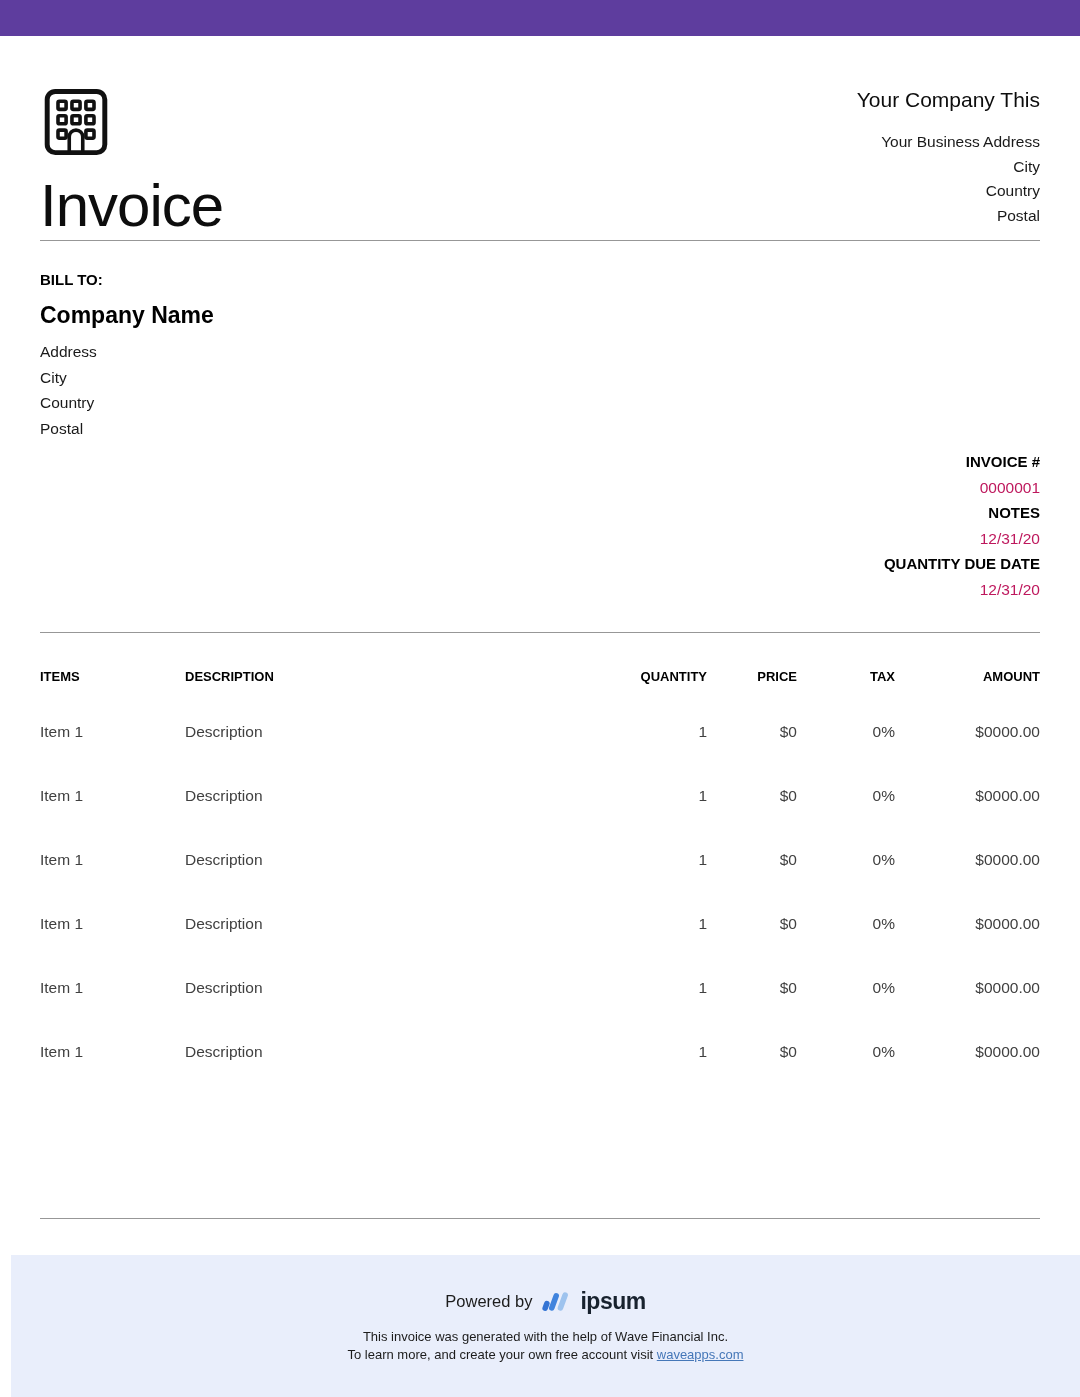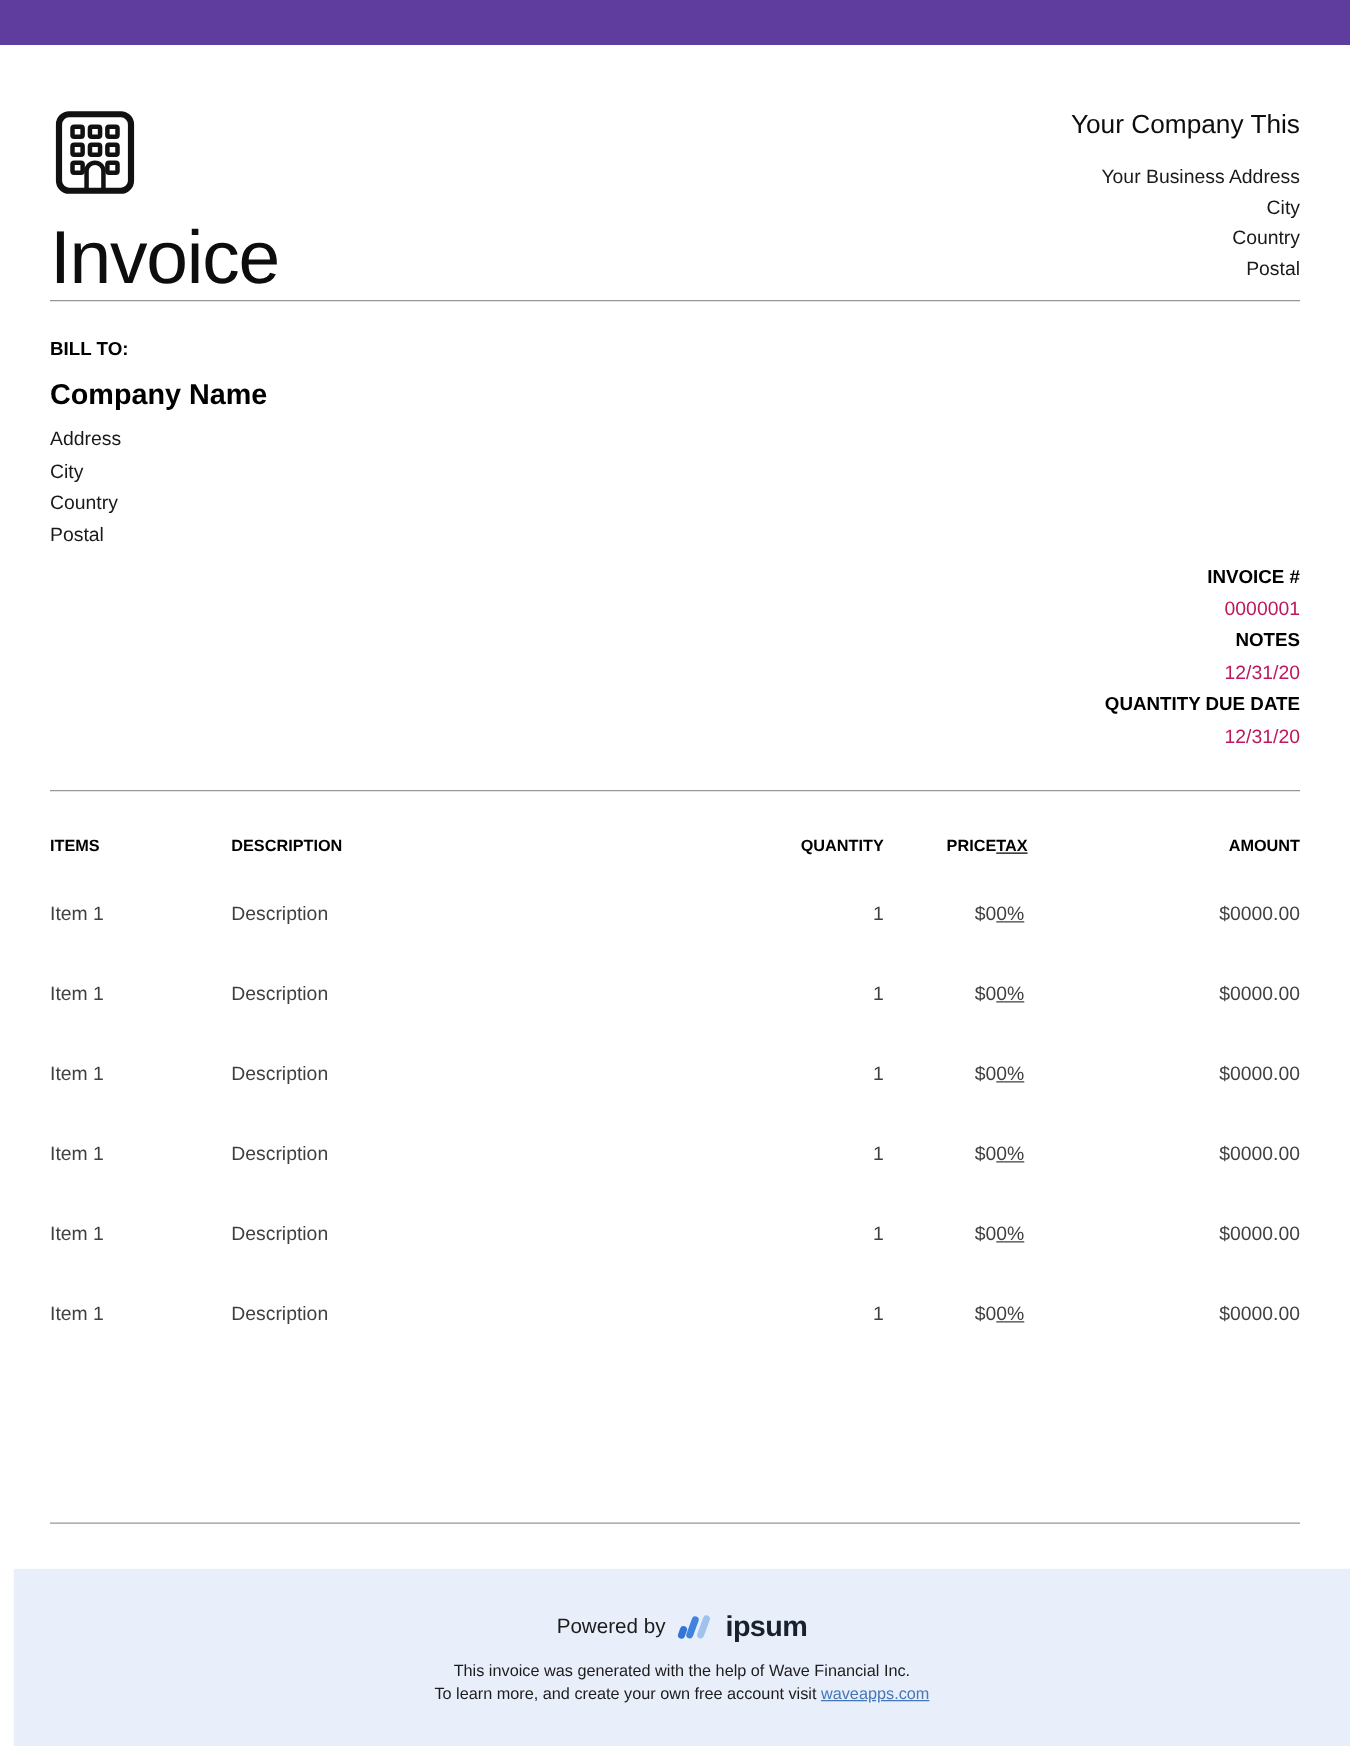--- a/index.html
+++ b/index.html
@@ -32,21 +32,21 @@
   .meta-value { font-size:15.5px; line-height:25.5px; color:#be185d; }
 
   
   table.items { width:100%; border-collapse:collapse; table-layout:fixed; margin-bottom:134px; }
   table.items th { font-size:13px; font-weight:700; color:#000; padding:36px 0 16px; }
   table.items td { font-size:15.5px; color:#404040; padding:23px 0; }
   .c0 { width:145px; text-align:left; }
   .c1 { width:330px; text-align:left; }
   .c2 { width:192px; text-align:right; }
   .c3 { width:90px;  text-align:right; }
-  .c4 { width:98px;  text-align:left;text-decoration:underline; }
+  .c4 { width:98px;  text-align:right; }
   .c5 { width:145px; text-align:right; }
 
   
   .notes-total { display:flex; justify-content:space-between; padding-top:21px; }
   .notes-label, .total-label { font-size:15px; font-weight:700; color:#000; }
   .notes-text { font-size:15.5px; line-height:25.5px; color:#1a1a1a; margin-top:22px; }
   .total-col { text-align:right; }
   .total-amount { font-size:47px; font-weight:700; color:#000; margin-top:12px; letter-spacing:0.5px; }
 
   

